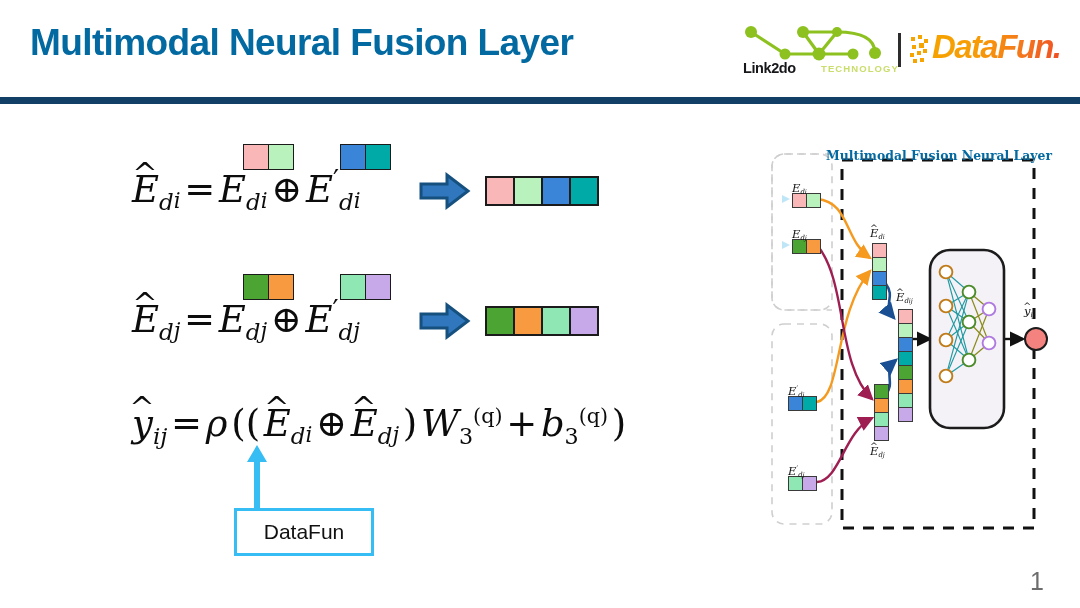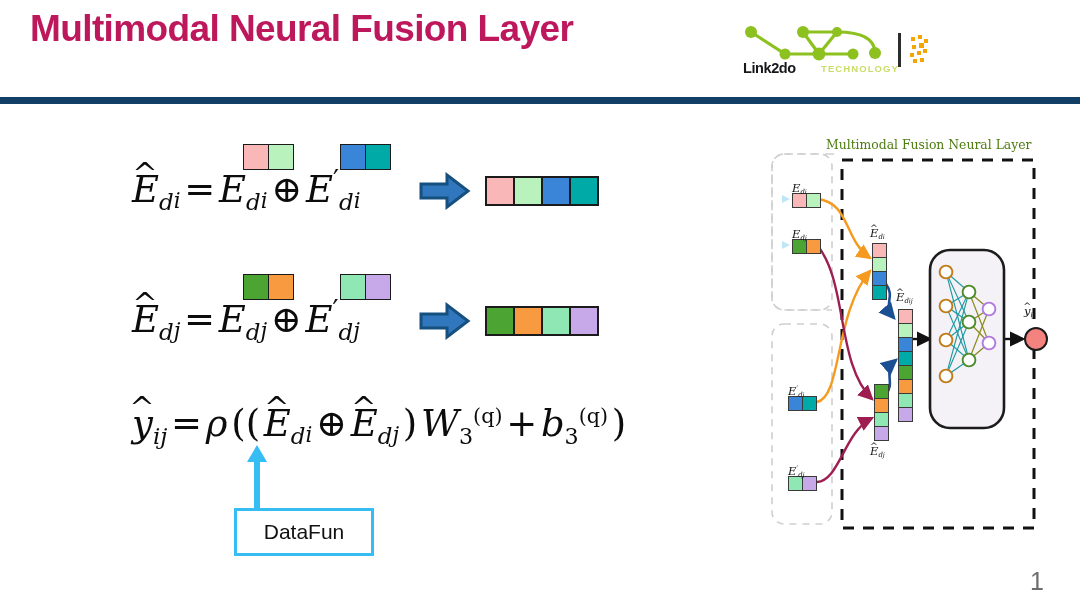--- a/index.html
+++ b/index.html
@@ -7,22 +7,22 @@
     margin: 0; padding: 0;
     background: #ffffff;
   }
   body {
     width: 1080px; height: 608px;
     position: relative; overflow: hidden;
     font-family: "Liberation Sans", sans-serif;
   }
   
   #slide-title {
-    position: absolute; left: 30px; top: 8px;
-    font-size: 37px; font-weight: bold; color: #be185d;
+    position: absolute; left: 30px; top: 22px;
+    font-size: 37px; font-weight: bold; color: #0369a1;
     letter-spacing: -0.6px;
     font-family: "Liberation Sans", sans-serif;
     white-space: nowrap;
   }
   #title-rule {
     position: absolute; left: 0; top: 97px;
     width: 1080px; height: 7px;
     background: #123f66;
   }
   
@@ -102,23 +102,23 @@
     display: flex; align-items: center; justify-content: center;
     font-size: 21px; color: #111; font-family: "Liberation Sans", sans-serif;
   }
   #softmax-arrow { position: absolute; left: 244px; top: 443px; }
   
   #diagram {
     position: absolute; left: 770px; top: 132px;
     width: 300px; height: 418px;
   }
   #diagram .panel-title {
-    position: absolute; left: 56px; top: 5px;
+    position: absolute; left: 56px; top: 16px;
     font-family: "DejaVu Serif", "Liberation Serif", serif;
-    font-weight: normal; font-size: 12.4px; color: #4d7c0f;
+    font-weight: bold; font-size: 12.4px; color: #0369a1;
     white-space: nowrap; z-index: 6;
   }
   .dvec-h {
     position: absolute; display: flex; border: 1.1px solid #3a3a3a; z-index: 5;
   }
   .dvec-h > i { display: block; width: 13px; height: 13px; }
   .dvec-h > i + i { border-left: 1.1px solid #3a3a3a; }
   .dvec-v {
     position: absolute; display: flex; flex-direction: column;
     border: 1.1px solid #3a3a3a; z-index: 5;
@@ -185,20 +185,21 @@
           <rect x="2" y="10" width="4" height="4"></rect>
           <rect x="9" y="8" width="5" height="5"></rect>
           <rect x="0" y="18" width="4" height="4"></rect>
           <rect x="7" y="16" width="4" height="4"></rect>
           <rect x="13" y="14" width="4" height="4"></rect>
           <rect x="3" y="24" width="4" height="4"></rect>
           <rect x="10" y="23" width="4" height="4"></rect>
         </g>
       </svg>
     </span>
+    <span class="df-text">DataFun.</span>
   </div>
 
 </div>
 
 <div class="chip-pair" style="left:243px; top:144px;">
   <i style="background:#f9b7b8"></i>
     <i style="background:#b9f2bd"></i>
 </div>
 <div class="chip-pair" style="left:340px; top:144px;">
   <i style="background:#3b85d8"></i>

